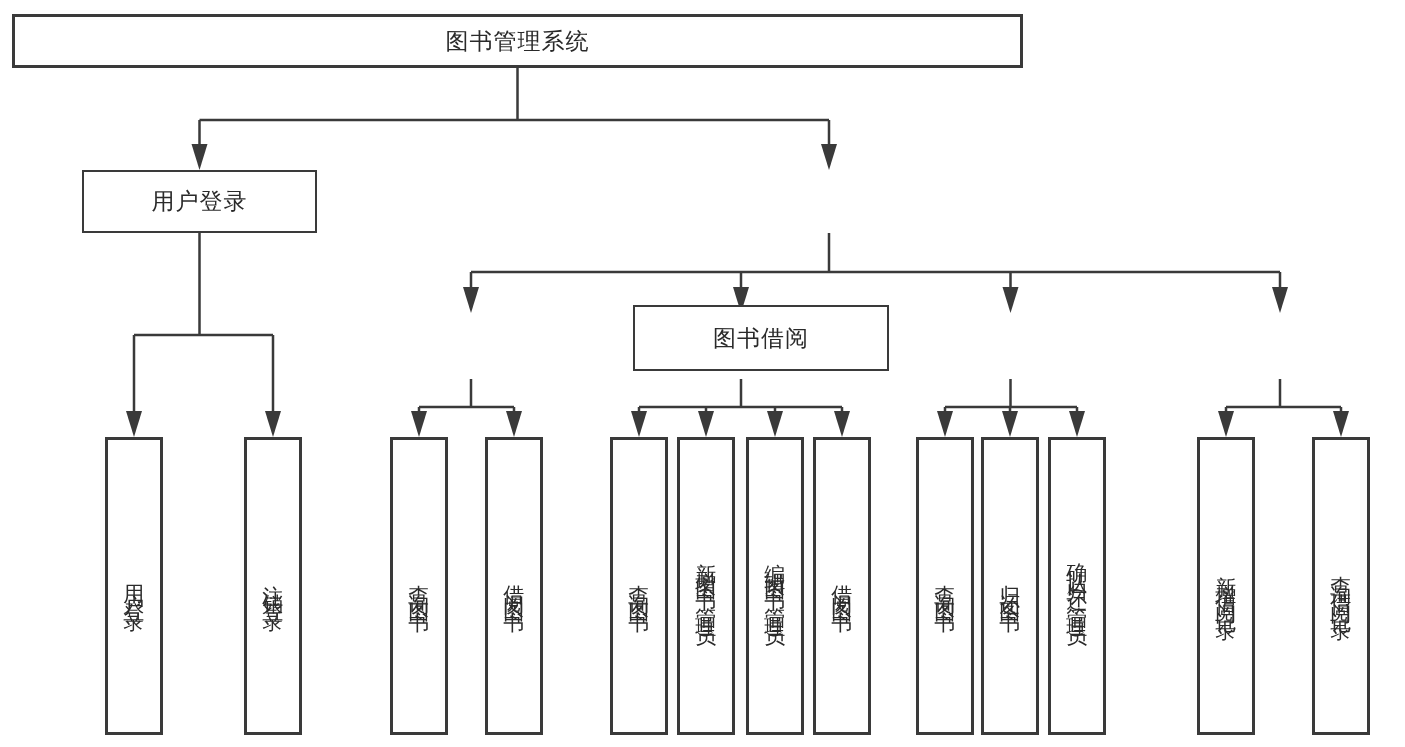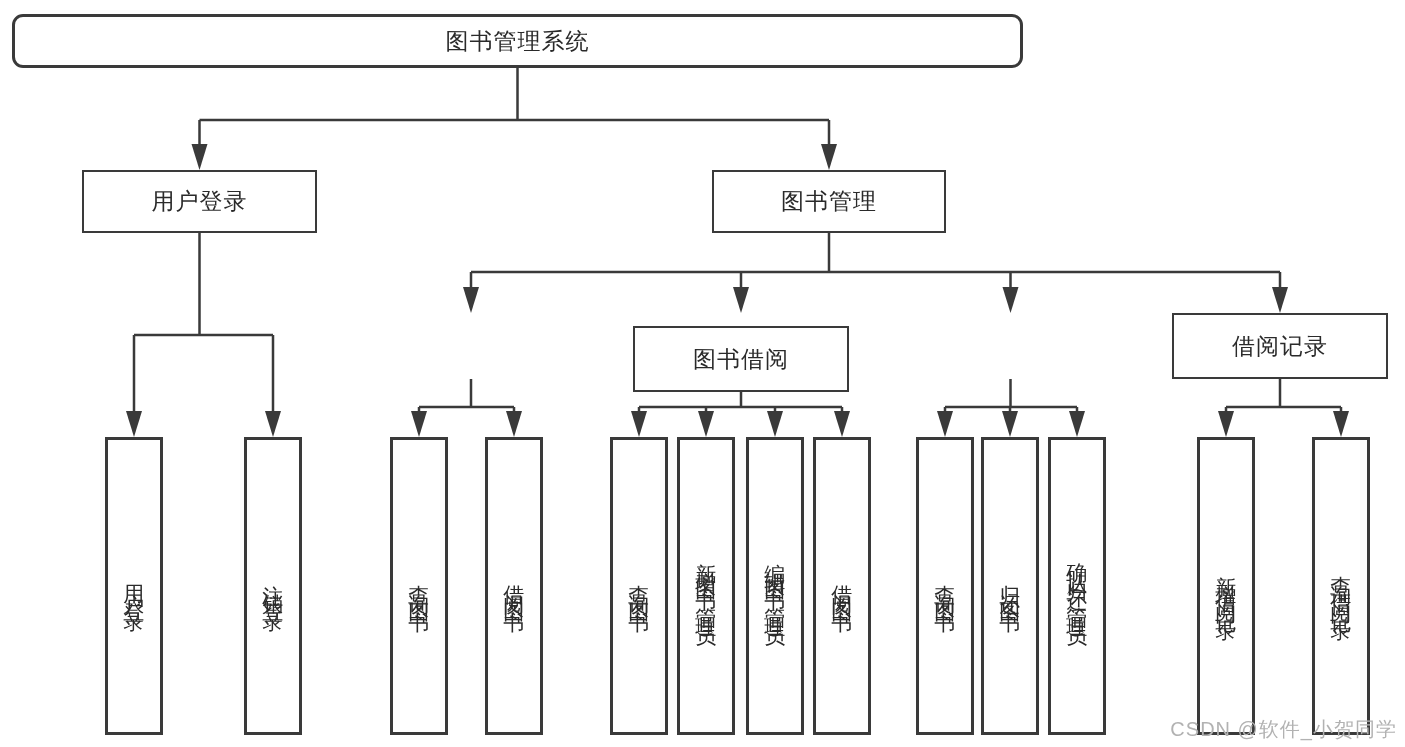--- a/index.html
+++ b/index.html
@@ -31,21 +31,20 @@
     border: 2.5px solid #3a3a3a;
     display: flex;
     align-items: center;
     justify-content: center;
     font-size: 23px;
     letter-spacing: 1px;
     color: #2a2a2a;
   }
   .node.root {
     border-width: 3px;
-    border-radius: 11px;
   }
   .node.leaf {
     border-width: 3px;
     font-size: 21px;
   }
   .node.leaf .vtext {
     writing-mode: vertical-rl;
     text-orientation: mixed;
     letter-spacing: 9px;
     line-height: 1.3;
@@ -113,29 +112,23 @@
     </g>
   </svg>
 
   <div class="node root" style="left:12px; top:14px; width:1011px; height:54px;">
     <span>图书管理系统</span>
   </div>
 
   <div class="node" style="left:82px; top:170px; width:235px; height:63px;">
     <span>用户登录</span>
   </div>
-  <div class="node" style="left:712px; top:170px; width:234px; height:63px;">
-    <span>图书管理</span>
-  </div>
 
-  <div class="node" style="left:633px; top:326px; width:216px; height:66px;">
+  <div class="node" style="left:633px; top:305px; width:256px; height:66px;">
     <span>图书借阅</span>
-  </div>
-  <div class="node" style="left:1172px; top:313px; width:216px; height:66px;">
-    <span>借阅记录</span>
   </div>
 
   <div class="node leaf" style="left:105px; top:437px; width:58px; height:298px;">
     <span class="vtext">用户登录</span>
   </div>
   <div class="node leaf" style="left:244px; top:437px; width:58px; height:298px;">
     <span class="vtext">注销登录</span>
   </div>
 
   <div class="node leaf" style="left:390px; top:437px; width:58px; height:298px;">
@@ -168,15 +161,14 @@
     <span class="vtext">确认归还（管理员）</span>
   </div>
 
   <div class="node leaf" style="left:1197px; top:437px; width:58px; height:298px;">
     <span class="vtext">新增借阅记录</span>
   </div>
   <div class="node leaf" style="left:1312px; top:437px; width:58px; height:298px;">
     <span class="vtext">查询借阅记录</span>
   </div>
 
-  <div class="watermark">CSDN @软件_小贺同学</div>
 
 </div>
 
 </body></html>

